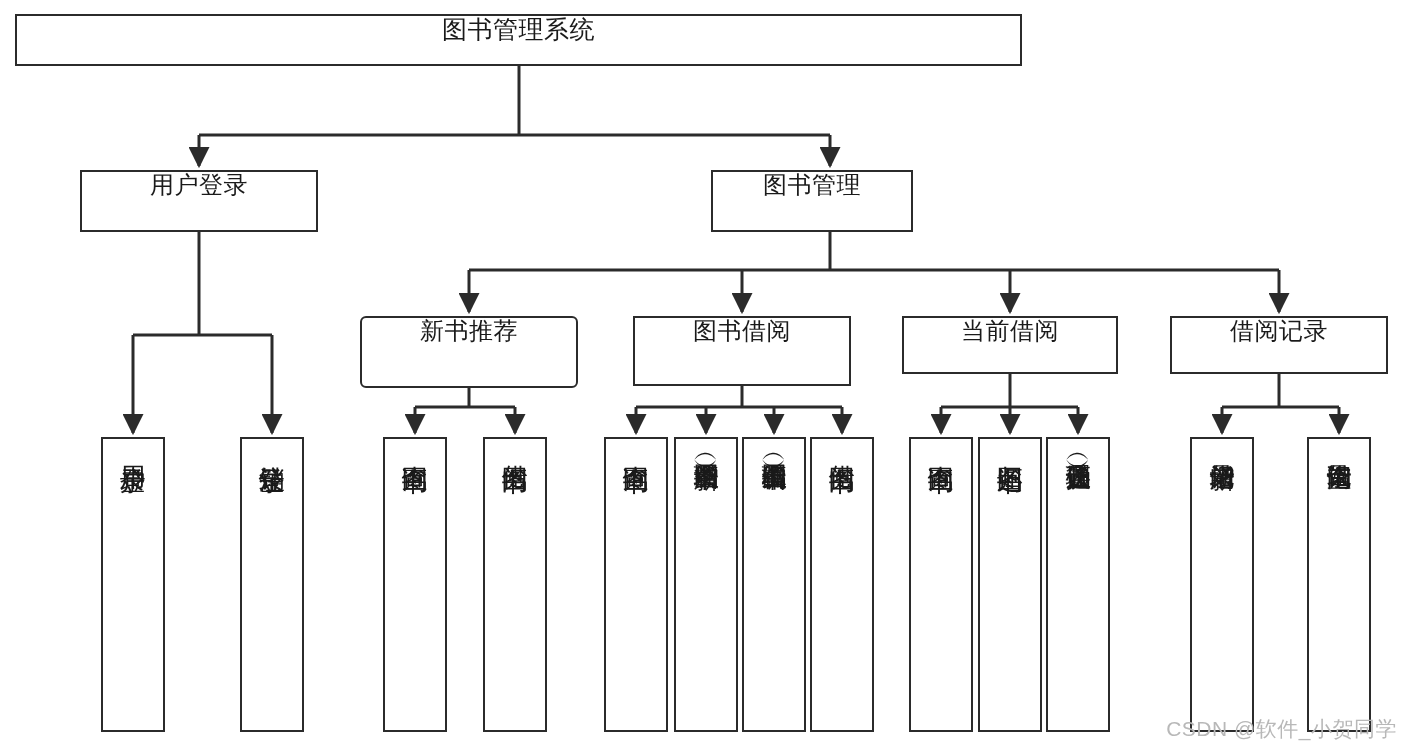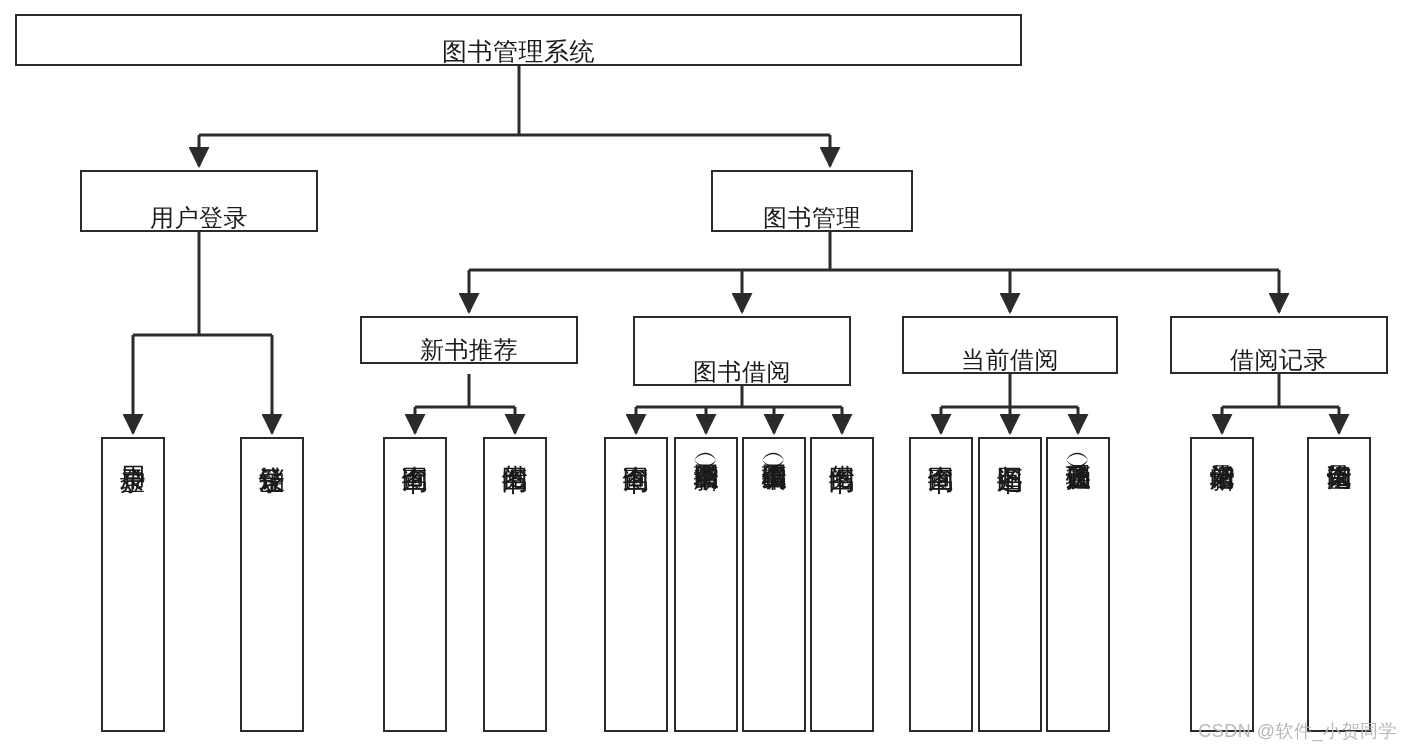--- a/index.html
+++ b/index.html
@@ -24,21 +24,21 @@
     top: 0;
     width: 1405px;
     height: 747px;
   }
   .node {
     position: absolute;
     box-sizing: border-box;
     border: 2.5px solid #2b2b2b;
     background: #ffffff;
     display: flex;
-    align-items: flex-end;
+    align-items: flex-start;
     justify-content: center;
     color: #1a1a1a;
   }
   .node-label {
     display: block;
     text-align: center;
     line-height: 1.05;
     white-space: nowrap;
   }
   
@@ -64,21 +64,21 @@
     white-space: nowrap;
   }
   .node.vert.tall-text .node-label {
     font-size: 25px;
     letter-spacing: 0px;
   }
   #watermark {
     position: absolute;
     right: 8px;
     bottom: 4px;
-    font-size: 18px;
+    font-size: 21px;
     color: #b8b8b8;
     letter-spacing: 0.5px;
     white-space: nowrap;
     pointer-events: none;
   }
 </style>
 </head>
 <body>
 
 <div id="canvas">
@@ -137,21 +137,21 @@
     <span class="node-label">图书管理系统</span>
   </div>
 
   <div class="node horiz" style="left:80px; top:170px; width:238px; height:62px;">
     <span class="node-label">用户登录</span>
   </div>
   <div class="node horiz" style="left:711px; top:170px; width:202px; height:62px;">
     <span class="node-label">图书管理</span>
   </div>
 
-  <div class="node horiz" style="left:360px; top:316px; width:218px; height:48px;">
+  <div class="node horiz" style="left:360px; top:316px; width:218px; height:72px;border-radius:6px;">
     <span class="node-label">新书推荐</span>
   </div>
   <div class="node horiz" style="left:633px; top:316px; width:218px; height:70px;">
     <span class="node-label">图书借阅</span>
   </div>
   <div class="node horiz" style="left:902px; top:316px; width:216px; height:58px;">
     <span class="node-label">当前借阅</span>
   </div>
   <div class="node horiz" style="left:1170px; top:316px; width:218px; height:58px;">
     <span class="node-label">借阅记录</span>

